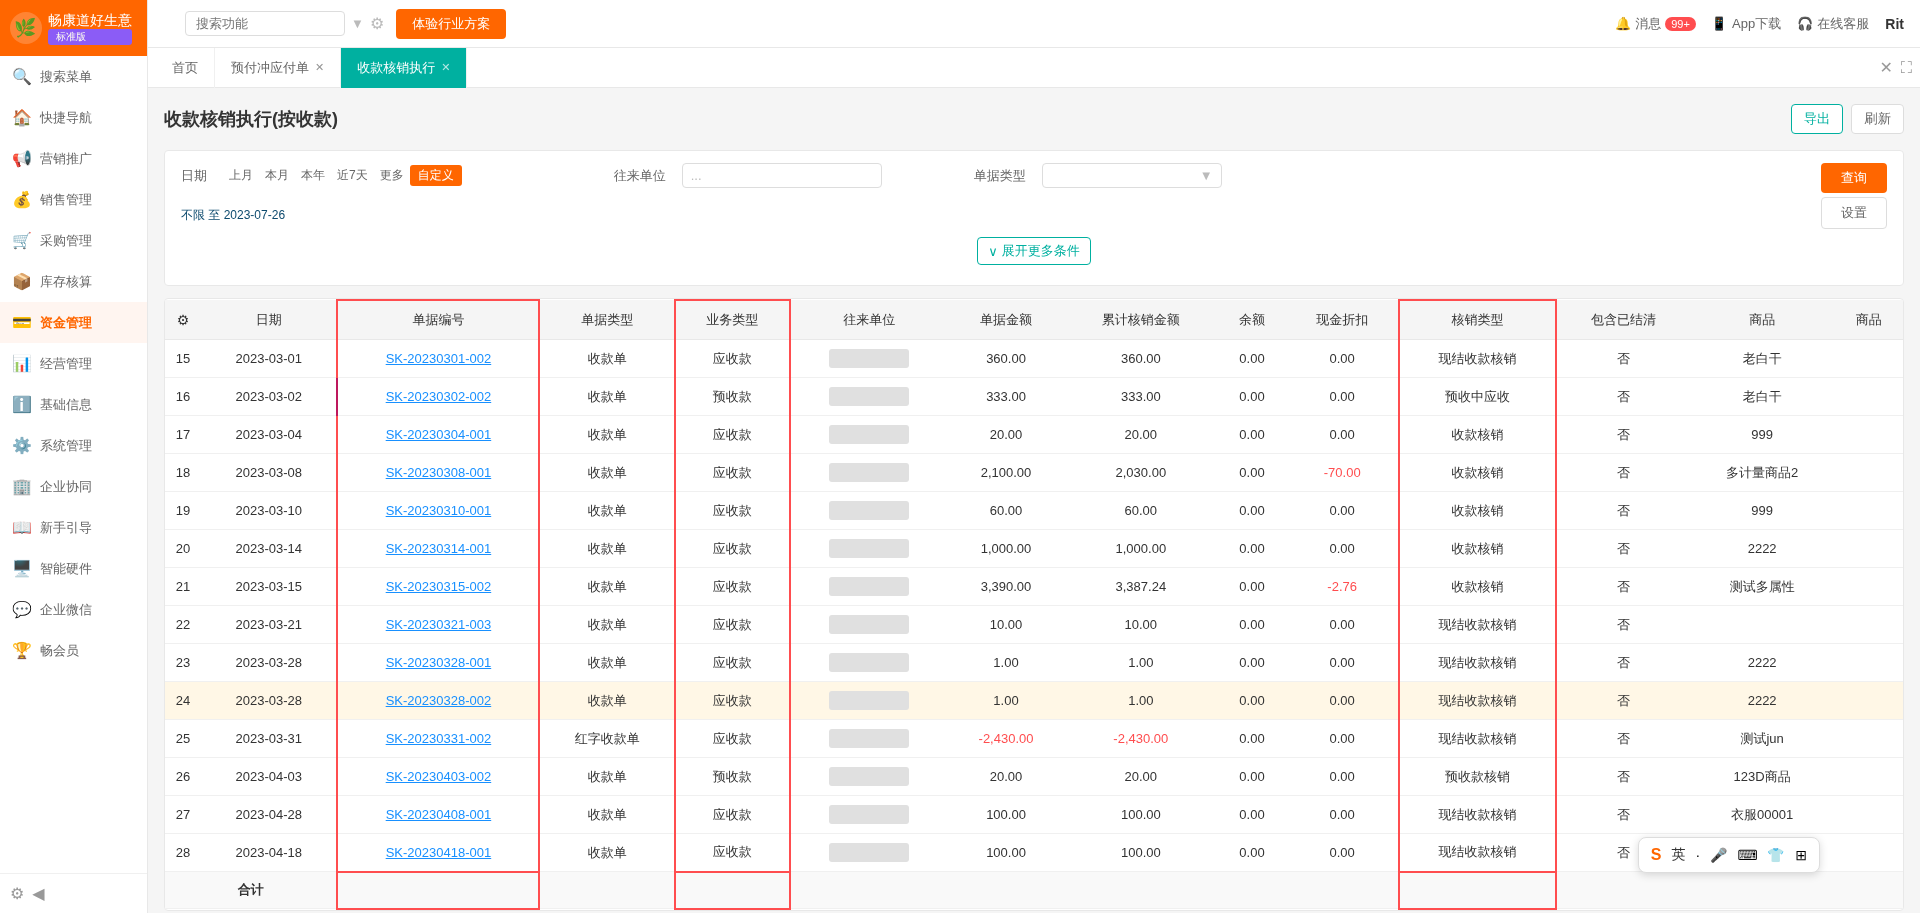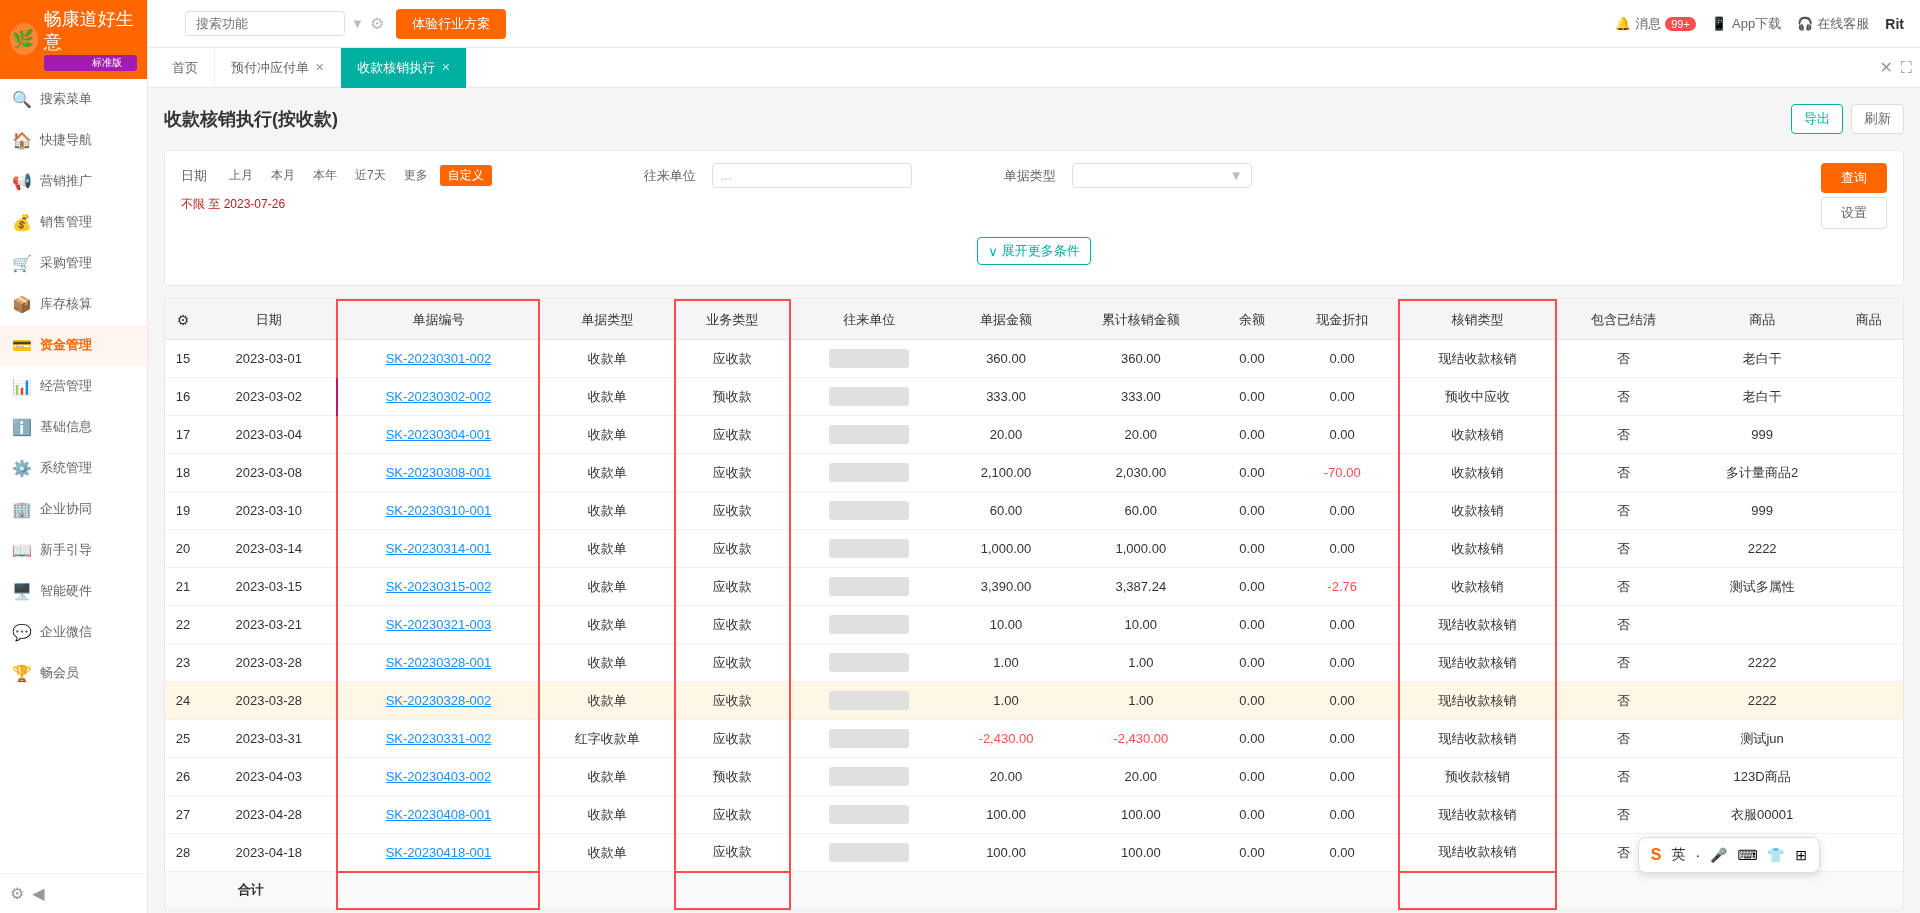--- a/index.html
+++ b/index.html
@@ -2,22 +2,22 @@
 <html><head>
   <meta charset="utf-8">
   <style>
     * { box-sizing: border-box; margin: 0; padding: 0; }
     body { font-family: 'Microsoft YaHei', Arial, sans-serif; font-size: 13px; background: #f5f5f5; display: flex; height: 913px; overflow: hidden; }
 
     
     .sidebar { width: 148px; background: #fff; border-right: 1px solid #e8e8e8; display: flex; flex-direction: column; flex-shrink: 0; }
     .sidebar-logo { background: #ff6600; color: #fff; padding: 8px 10px; display: flex; align-items: center; gap: 6px; min-height: 56px; }
     .sidebar-logo-icon { width: 32px; height: 32px; background: #fff3; border-radius: 50%; display: flex; align-items: center; justify-content: center; font-size: 18px; }
-    .sidebar-logo-text { font-size: 18px; line-height: 1.3; }
-    .sidebar-logo-badge { font-size: 10px; color: #ffe; background: #a21caf; border-radius: 3px; padding: 1px 15px; text-align: right; }
+    .sidebar-logo-text { font-size: 14px; line-height: 1.3; }
+    .sidebar-logo-badge { font-size: 10px; color: #ffe; background: #8b5cf6; border-radius: 3px; padding: 1px 8px; }
     .sidebar-nav { flex: 1; overflow-y: auto; }
     .sidebar-item { display: flex; align-items: center; gap: 8px; padding: 11px 12px; cursor: pointer; color: #666; font-size: 13px; }
     .sidebar-item.active { background: #fff5f0; color: #ff6600; font-weight: bold; }
     .sidebar-item-icon { font-size: 16px; width: 20px; text-align: center; }
     .sidebar-footer { padding: 10px; display: flex; align-items: center; gap: 8px; border-top: 1px solid #f0f0f0; }
 
     
     .main { flex: 1; display: flex; flex-direction: column; overflow: hidden; }
 
     
@@ -39,22 +39,22 @@
     
     .page-content { flex: 1; overflow: auto; padding: 16px; }
     .page-title { font-size: 18px; font-weight: bold; color: #333; margin-bottom: 16px; display: flex; align-items: center; justify-content: space-between; }
     .page-actions { display: flex; gap: 8px; font-size: 13px; }
     .btn-outline { border: 1px solid #ddd; background: #fff; border-radius: 4px; padding: 5px 12px; cursor: pointer; color: #666; display: flex; align-items: center; gap: 4px; }
 
     
     .filter-bar { background: #fff; border: 1px solid #e8e8e8; border-radius: 4px; padding: 12px 16px; margin-bottom: 12px; }
     .filter-row { display: flex; align-items: center; gap: 16px; flex-wrap: wrap; }
     .filter-label { color: #666; font-size: 13px; white-space: nowrap; }
-    .filter-group { display: flex; align-items: center; gap: 6px; }
-    .filter-date-range { color: #b91c1c; font-size: 12px; margin-top: 4px; }
+    .filter-group { display: flex; align-items: center; }
+    .filter-date-range { color: #0c4a6e; font-size: 12px; margin-top: 15px; }
     .date-btn { border: none; background: none; color: #666; cursor: pointer; padding: 2px 6px; font-size: 12px; }
     .date-btn-custom { color: #fff; background: #ff6600; border-radius: 3px; padding: 2px 8px; font-size: 12px; border: none; cursor: pointer; }
     .expand-btn { color: #00b0a0; cursor: pointer; font-size: 13px; display: flex; align-items: center; gap: 4px; border: 1px solid #00b0a0; border-radius: 4px; padding: 4px 10px; background: #fff; }
     .btn-query { background: #ff6600; color: #fff; border: none; border-radius: 4px; padding: 6px 20px; cursor: pointer; font-size: 13px; }
     .btn-settings { background: #fff; color: #666; border: 1px solid #ddd; border-radius: 4px; padding: 6px 16px; cursor: pointer; font-size: 13px; }
     .expand-more-row { display: flex; justify-content: center; margin: 8px 0; }
 
     
     .table-container { background: #fff; border: 1px solid #e8e8e8; border-radius: 4px; overflow: auto; }
     table { width: 100%; border-collapse: collapse; font-size: 13px; }

